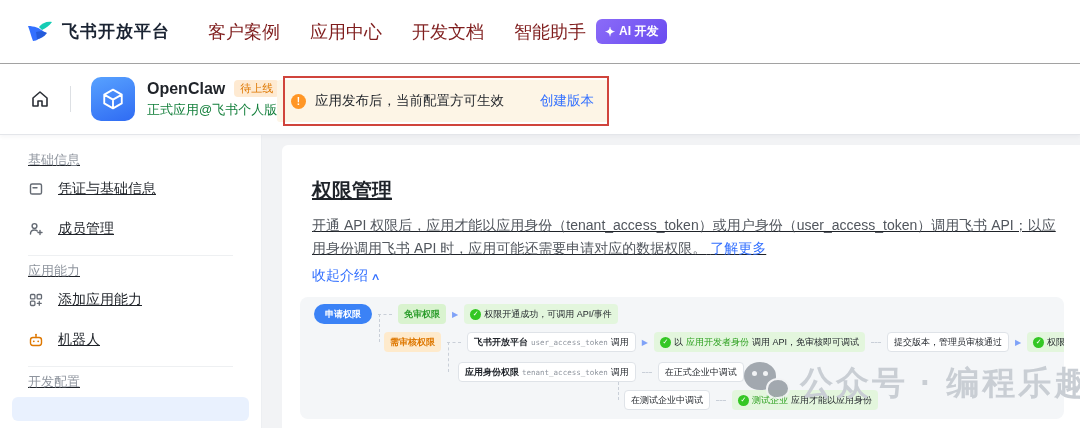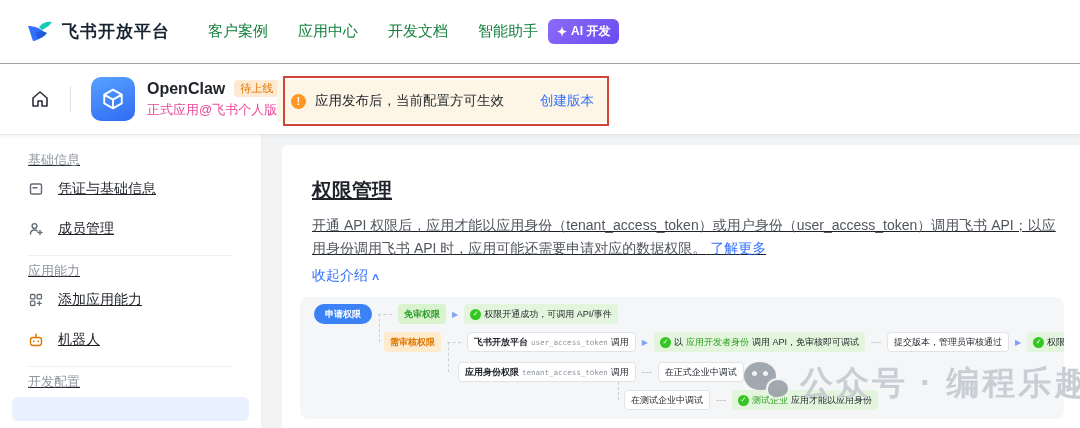--- a/index.html
+++ b/index.html
@@ -5,36 +5,36 @@
   * { margin:0; padding:0; box-sizing:border-box; }
   html,body { width:1080px; height:428px; overflow:hidden; background:#fff;
               font-family:"Liberation Sans", sans-serif; color:#1f2329; }
   .page { position:relative; width:1080px; height:428px; background:#fff; }
 
   
   .topnav { height:64px; border-bottom:1px solid #a3a3a3; display:flex; align-items:center; padding-left:26px; background:#fff; }
   .logo { display:flex; align-items:center; gap:8px; cursor:pointer; }
   .logo-text { font-size:17px; font-weight:bold; color:#1b2433; letter-spacing:1px; }
   .topnav nav { display:flex; margin-left:38px; gap:30px; }
-  .nav-item { font-size:15px; color:#15803d; cursor:pointer; white-space:nowrap; }
+  .nav-item { font-size:18px; color:#7f1d1d; cursor:pointer; white-space:nowrap; }
   .ai-badge { margin-left:10px; display:inline-flex; align-items:center; gap:4px;
               background:linear-gradient(135deg,#8b6bf8,#6a4cf0); color:#fff; font-size:12px;
               padding:4px 9px; border-radius:6px; font-weight:bold; cursor:pointer; }
 
   
   .appheader { position:relative; height:71px; border-bottom:1px solid #e4e6ea; display:flex; align-items:center;
                padding-left:30px; background:#fff; box-shadow:0 2px 4px rgba(31,35,41,.04); }
   .hdr-divider { width:1px; height:26px; background:#dde0e4; margin:0 20px; }
   .app-icon { width:44px; height:44px; border-radius:10px; background:linear-gradient(160deg,#58a2ff,#2f6bf3);
               display:flex; align-items:center; justify-content:center; }
   .name-block { margin-left:12px; }
   .name-row { display:flex; align-items:center; gap:9px; }
   .app-name { font-size:16px; font-weight:bold; color:#1f2329; }
   .status-badge { background:#feead2; color:#de7802; font-size:11px; padding:1px 6px; border-radius:4px; }
-  .app-subtitle { font-size:13px; color:#ec4899; margin-top:3px; }
+  .app-subtitle { font-size:13px; color:#15803d; margin-top:3px; }
 
   .banner { position:absolute; left:277px; top:16px; width:331px; height:42px; background:#fdf5e6;
             display:flex; align-items:center; padding:0 14px; border-radius:3px; }
   .banner-icon { width:15px; height:15px; border-radius:50%; background:#ff9626; color:#fff; font-size:10px;
                  font-weight:bold; display:flex; align-items:center; justify-content:center; flex:none; }
   .banner-text { font-size:13.5px; margin-left:9px; white-space:nowrap; }
   .banner-link { margin-left:auto; color:#3370ff; font-size:13.5px; cursor:pointer; white-space:nowrap; }
   .annotation-box { position:absolute; left:283px; top:12px; width:326px; height:50px;
                     border:2px solid #d0443c; pointer-events:none; z-index:5; }
 

